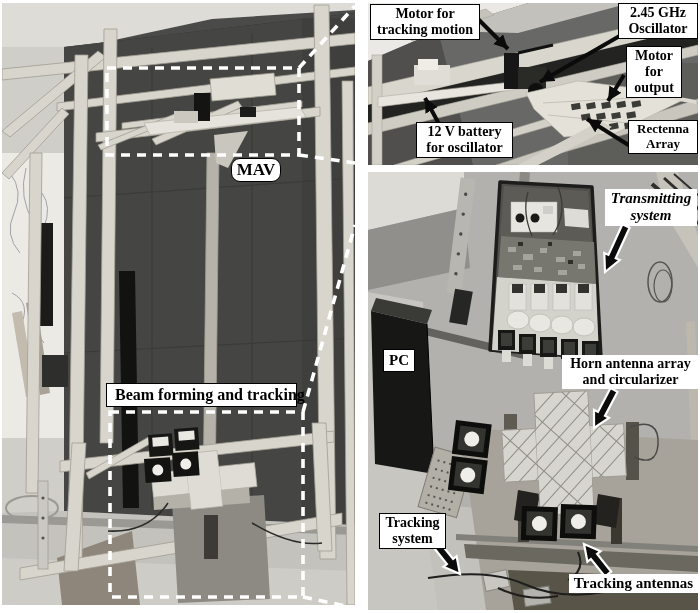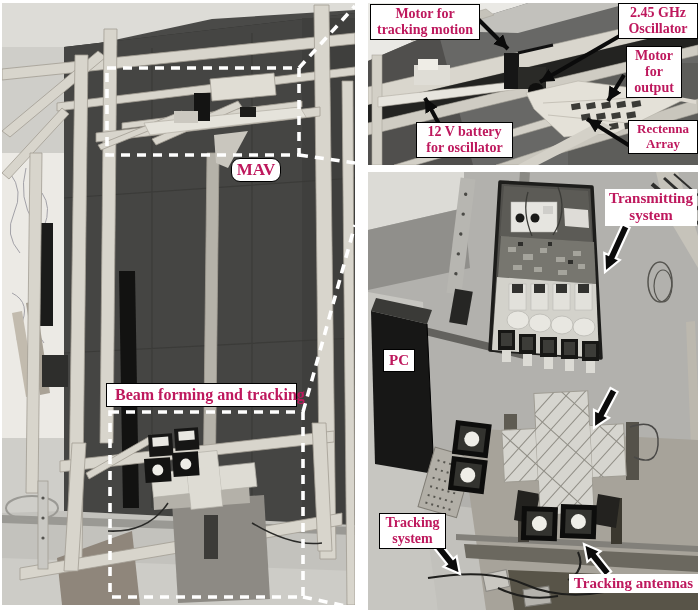--- a/index.html
+++ b/index.html
@@ -1,20 +1,20 @@
 <!DOCTYPE html>
 <html><head>
 <meta charset="utf-8">
 <style>
   html,body{margin:0;padding:0;background:#fff;}
   .fig{position:relative;width:700px;height:613px;background:#ffffff;overflow:hidden;
        font-family:"Liberation Serif","DejaVu Serif",serif;}
   .photo{position:absolute;}
   .photo svg{display:block;}
-  .lbl{position:absolute;background:#ffffff;color:#be185d;font-weight:700;text-align:center;
+  .lbl{position:absolute;background:#ffffff;color:#000000;font-weight:700;text-align:center;
        line-height:1.15;z-index:6;box-sizing:border-box;padding:1px 1px;}
   .lbl.b{border:1px solid #000;}
   .nw{white-space:nowrap;}
 </style>
 </head>
 <body>
 
 <div class="fig">
 
   <div class="photo" style="left:2px;top:3px;width:353px;height:602px;">
@@ -362,22 +362,23 @@
   <div class="lbl b" style="left:370px;top:4px;width:110px;font-size:14px;"><span>Motor for</span><br><span>tracking motion</span></div>
 
   <div class="lbl b" style="left:618px;top:3px;width:80px;font-size:14px;"><span>2.45 GHz</span><br><span>Oscillator</span></div>
 
   <div class="lbl b" style="left:626px;top:46px;width:56px;font-size:14px;"><span>Motor</span><br><span>for output</span></div>
 
   <div class="lbl b" style="left:416px;top:122px;width:97px;font-size:14px;"><span>12 V battery</span><br><span>for oscillator</span></div>
 
   <div class="lbl b" style="left:628px;top:120px;width:70px;font-size:13px;"><span>Rectenna</span><br><span>Array</span></div>
 
-  <div class="lbl" style="left:605px;top:189px;width:92px;font-size:15px;"><span>Transmitting</span><br><span>system</span></div>
+  <div class="lbl" style="left:605px;top:189px;width:92px;font-size:15px;font-style:italic;"><span>Transmitting</span><br><span>system</span></div>
 
   <div class="lbl b" style="left:383px;top:349px;width:32px;font-size:15px;padding:2px 4px;"><span>PC</span></div>
 
+  <div class="lbl" style="left:562px;top:355px;width:137px;font-size:14px;"><span>Horn antenna array</span><br><span>and circularizer</span></div>
 
   <div class="lbl b" style="left:367px;top:513px;width:67px;font-size:14px;margin-left:12px;"><span>Tracking</span><br><span>system</span></div>
 
   <div class="lbl nw" style="left:569px;top:574px;width:129px;font-size:15px;"><span>Tracking antennas</span></div>
 
 </div>
 
 </body></html>

